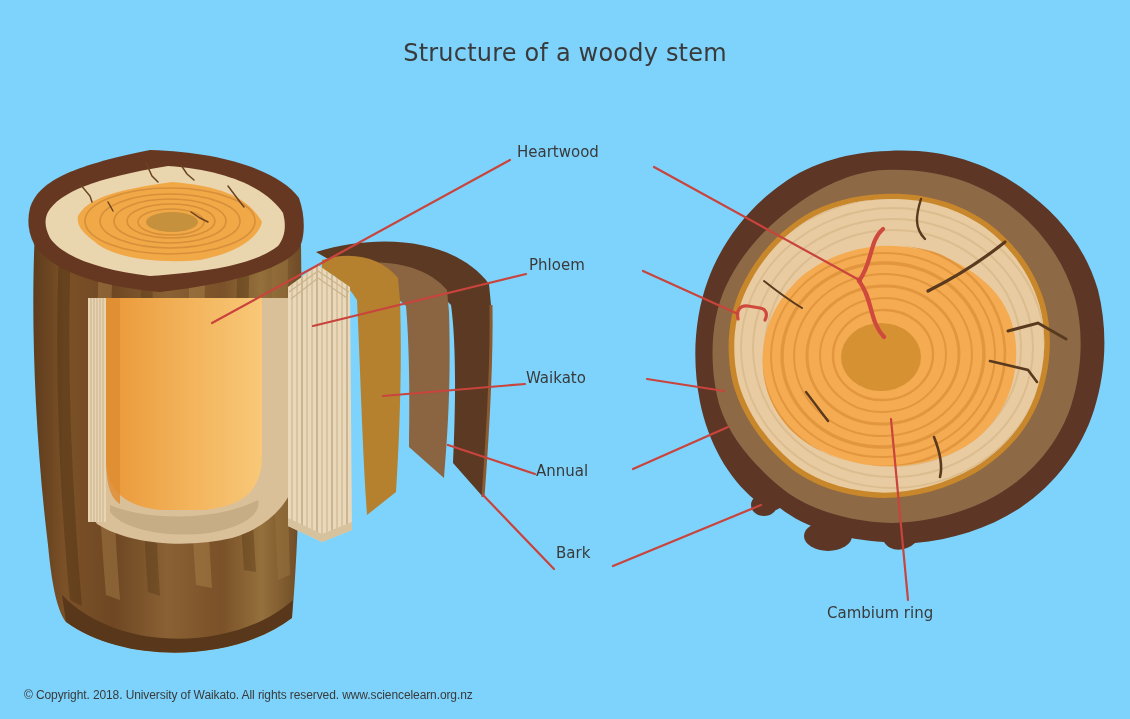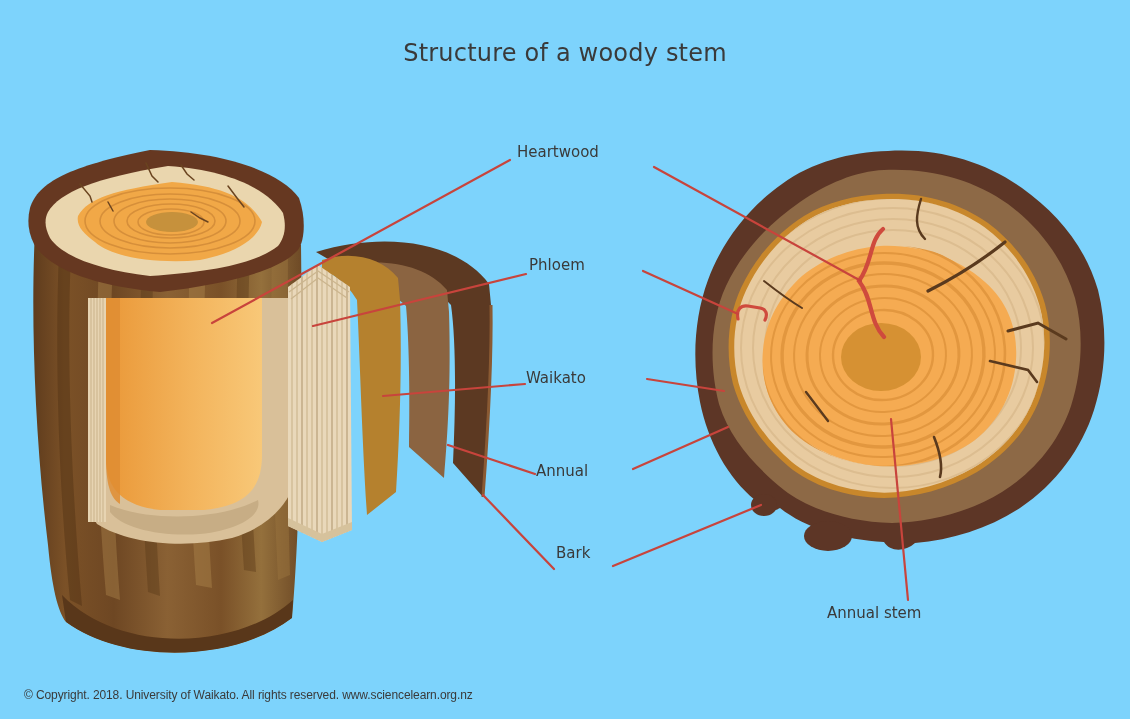--- a/index.html
+++ b/index.html
@@ -193,16 +193,16 @@
       <line x1="613" y1="566" x2="761" y2="505"></line>
       <line x1="891" y1="419" x2="908" y2="600"></line>
     </g>
   </svg>
 
   <div class="lbl lbl-heartwood">Heartwood</div>
   <div class="lbl lbl-sapwood">Phloem</div>
   <div class="lbl lbl-cambium">Waikato</div>
   <div class="lbl lbl-phloem">Annual</div>
   <div class="lbl lbl-bark">Bark</div>
-  <div class="lbl lbl-annualring">Annual stem</div>
+  <div class="lbl lbl-annualring">Cambium ring</div>
 
   <div class="copyright">© Copyright. 2018. University of Waikato. All rights reserved. www.sciencelearn.org.nz</div>
 </div>
 
 </body></html>

